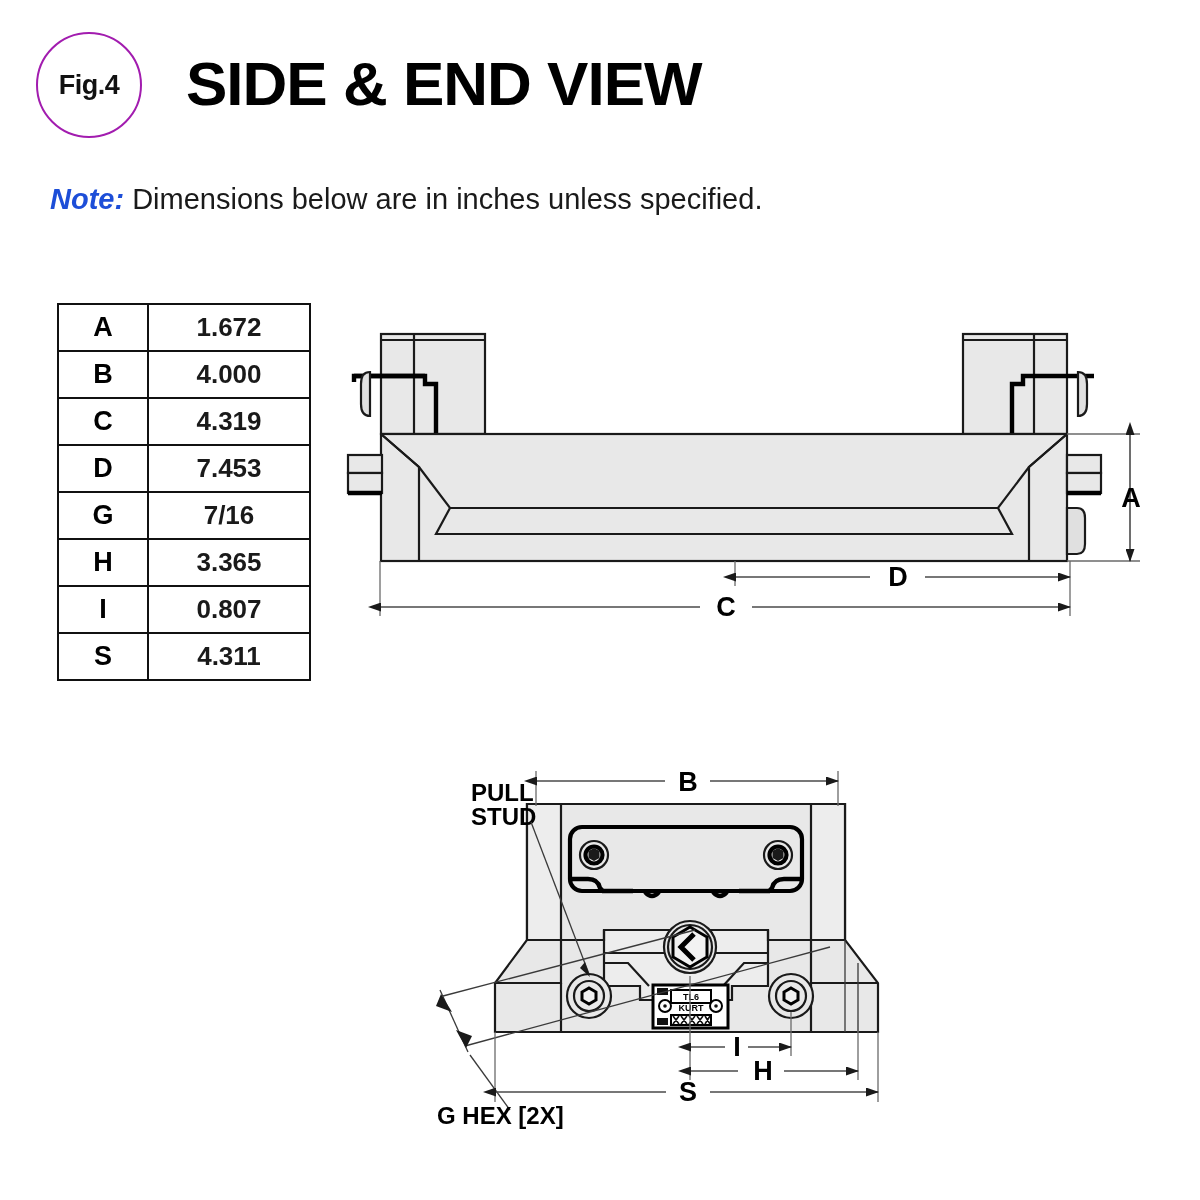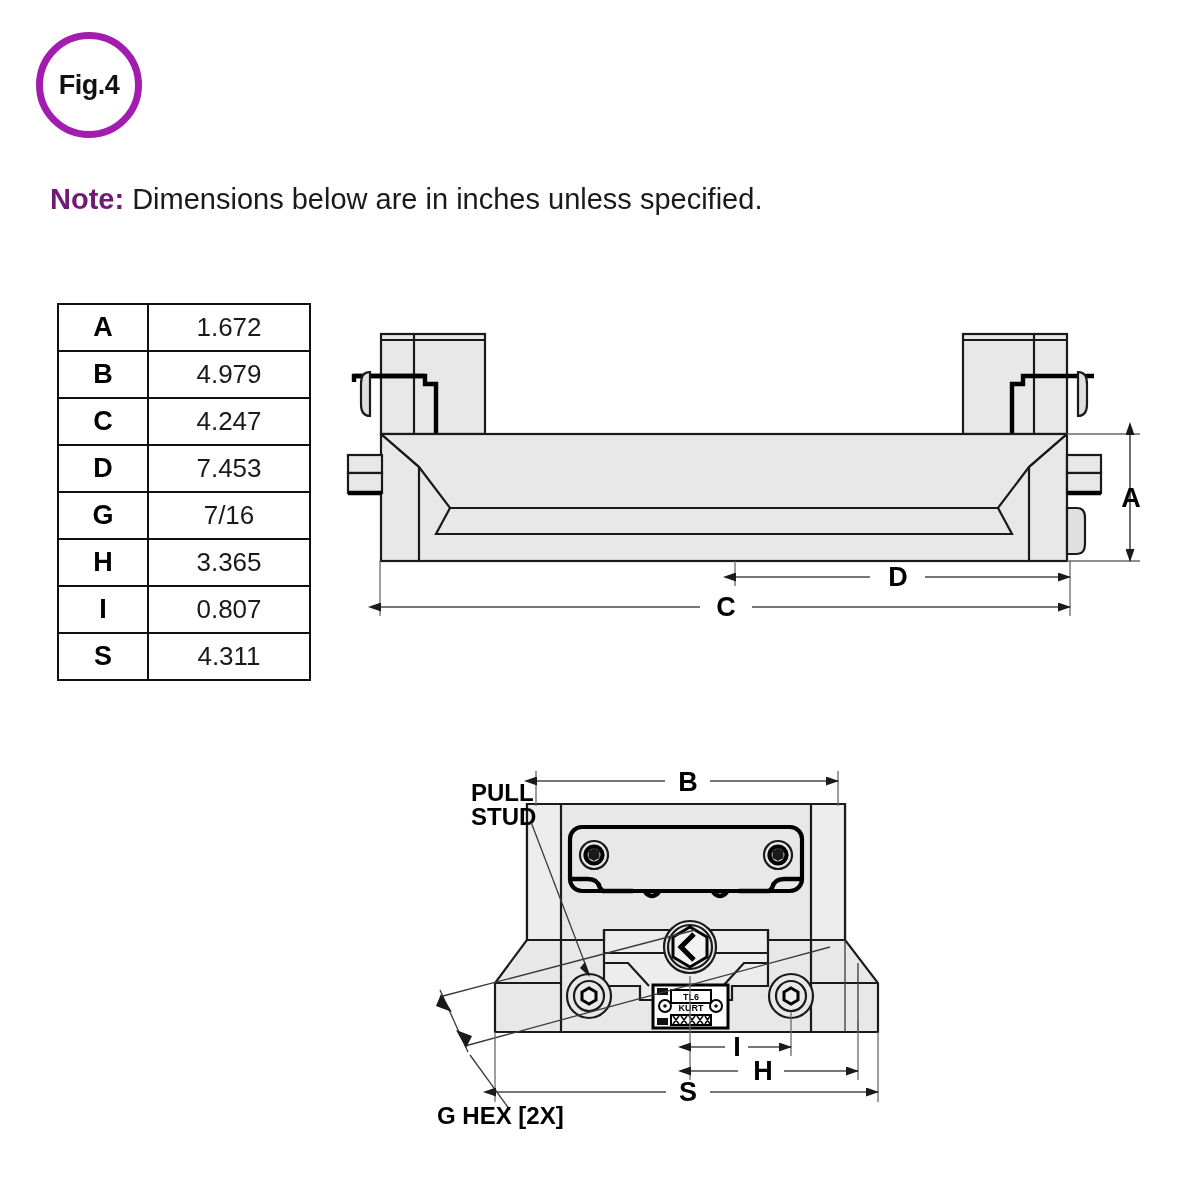--- a/index.html
+++ b/index.html
@@ -23,21 +23,21 @@
     top: 0;
     width: 1200px;
     height: 160px;
   }
   #fig-badge {
     position: absolute;
     left: 36px;
     top: 32px;
     width: 106px;
     height: 106px;
-    border: 7px solid #a21caf;
+    border: 2px solid #a21caf;
     border-radius: 50%;
     box-sizing: border-box;
     display: flex;
     align-items: center;
     justify-content: center;
   }
   #fig-badge-label {
     font-size: 27px;
     font-weight: 600;
     letter-spacing: -0.5px;
@@ -58,21 +58,22 @@
   #note-line {
     position: absolute;
     left: 50px;
     top: 183px;
     font-size: 29px;
     color: #1a1a1a;
     white-space: nowrap;
   }
   #note-label {
     font-weight: 700;
-    color: #701a75;
+    color: #1d4ed8;
+    font-style: italic;
   }
   #note-text { font-weight: 400; }
 
   
   #dim-table-wrap {
     position: absolute;
     left: 57px;
     top: 303px;
     width: 248px;
   }
@@ -91,21 +92,21 @@
     padding: 0;
   }
   table#dim-table td.key {
     width: 88px;
     font-weight: 700;
     font-size: 27px;
     color: #000000;
   }
   table#dim-table td.val {
     width: 160px;
-    font-weight: 400;
+    font-weight: 700;
   }
 
   
   svg.draw {
     position: absolute;
     left: 0;
     top: 0;
     width: 1200px;
     height: 1200px;
     pointer-events: none;
@@ -140,40 +141,41 @@
     fill: #000000;
   }
 </style>
 </head>
 <body>
 
 <div id="header">
   <div id="fig-badge">
     <span id="fig-badge-label">Fig.4</span>
   </div>
+  <div id="page-title">SIDE &amp; END VIEW</div>
 </div>
 
 <div id="note-line">
   <span id="note-label">Note:</span><span id="note-text"> Dimensions below are in inches unless specified.</span>
 </div>
 
 <div id="dim-table-wrap">
   <table id="dim-table">
     <tbody id="dim-table-body">
         <tr>
           <td class="key">A</td>
           <td class="val">1.672</td>
         </tr>
         <tr>
           <td class="key">B</td>
-          <td class="val">4.979</td>
+          <td class="val">4.000</td>
         </tr>
         <tr>
           <td class="key">C</td>
-          <td class="val">4.247</td>
+          <td class="val">4.319</td>
         </tr>
         <tr>
           <td class="key">D</td>
           <td class="val">7.453</td>
         </tr>
         <tr>
           <td class="key">G</td>
           <td class="val">7/16</td>
         </tr>
         <tr>

